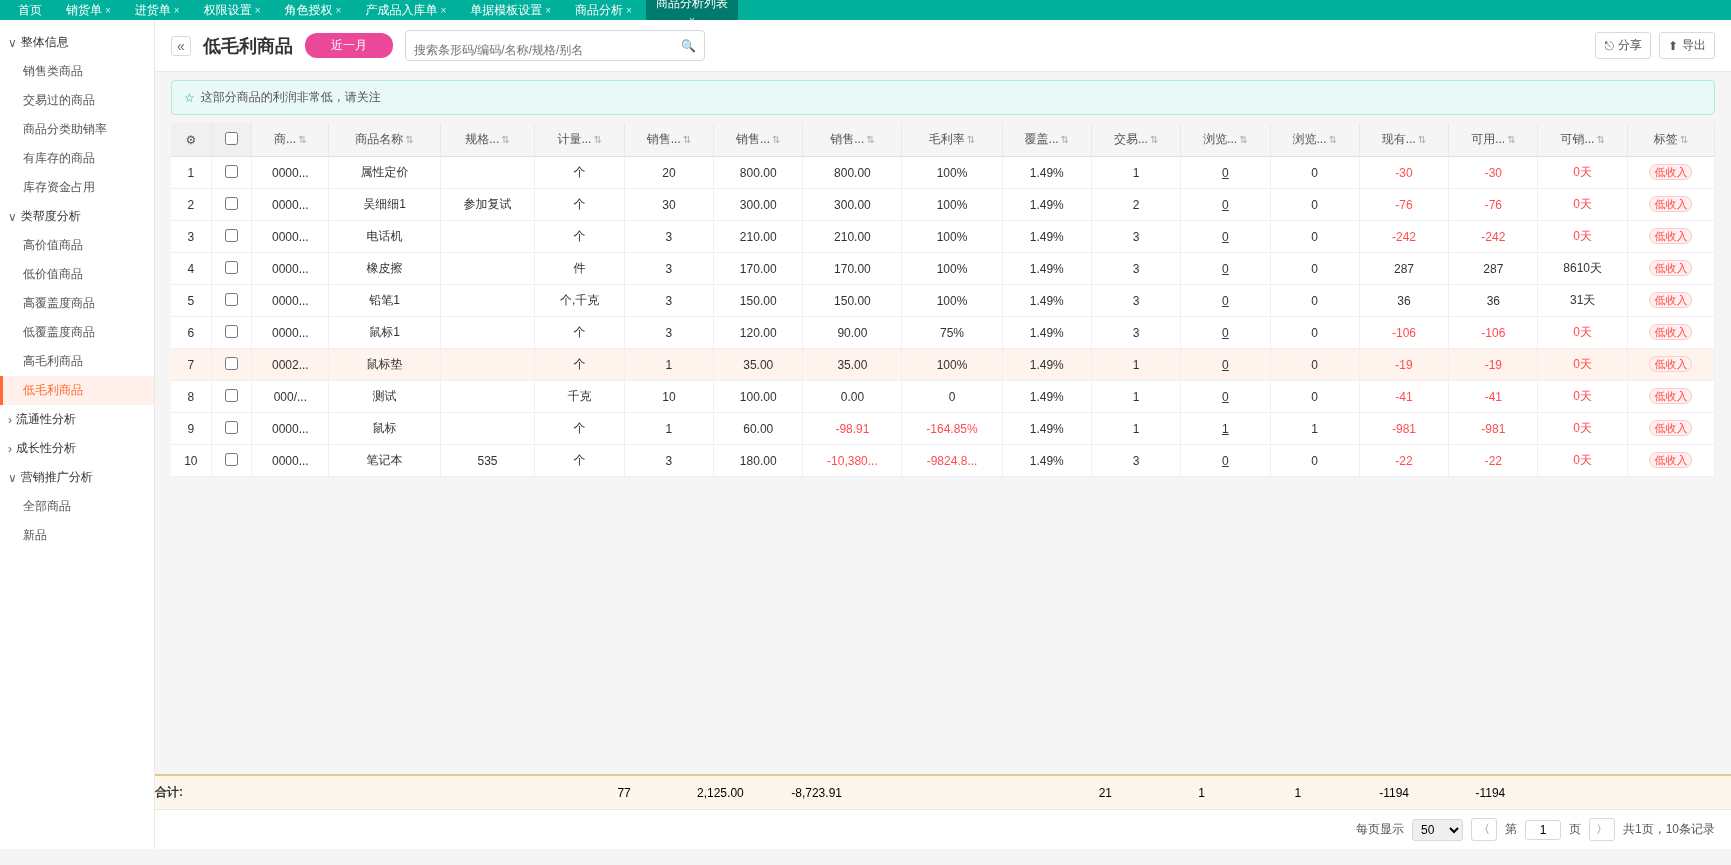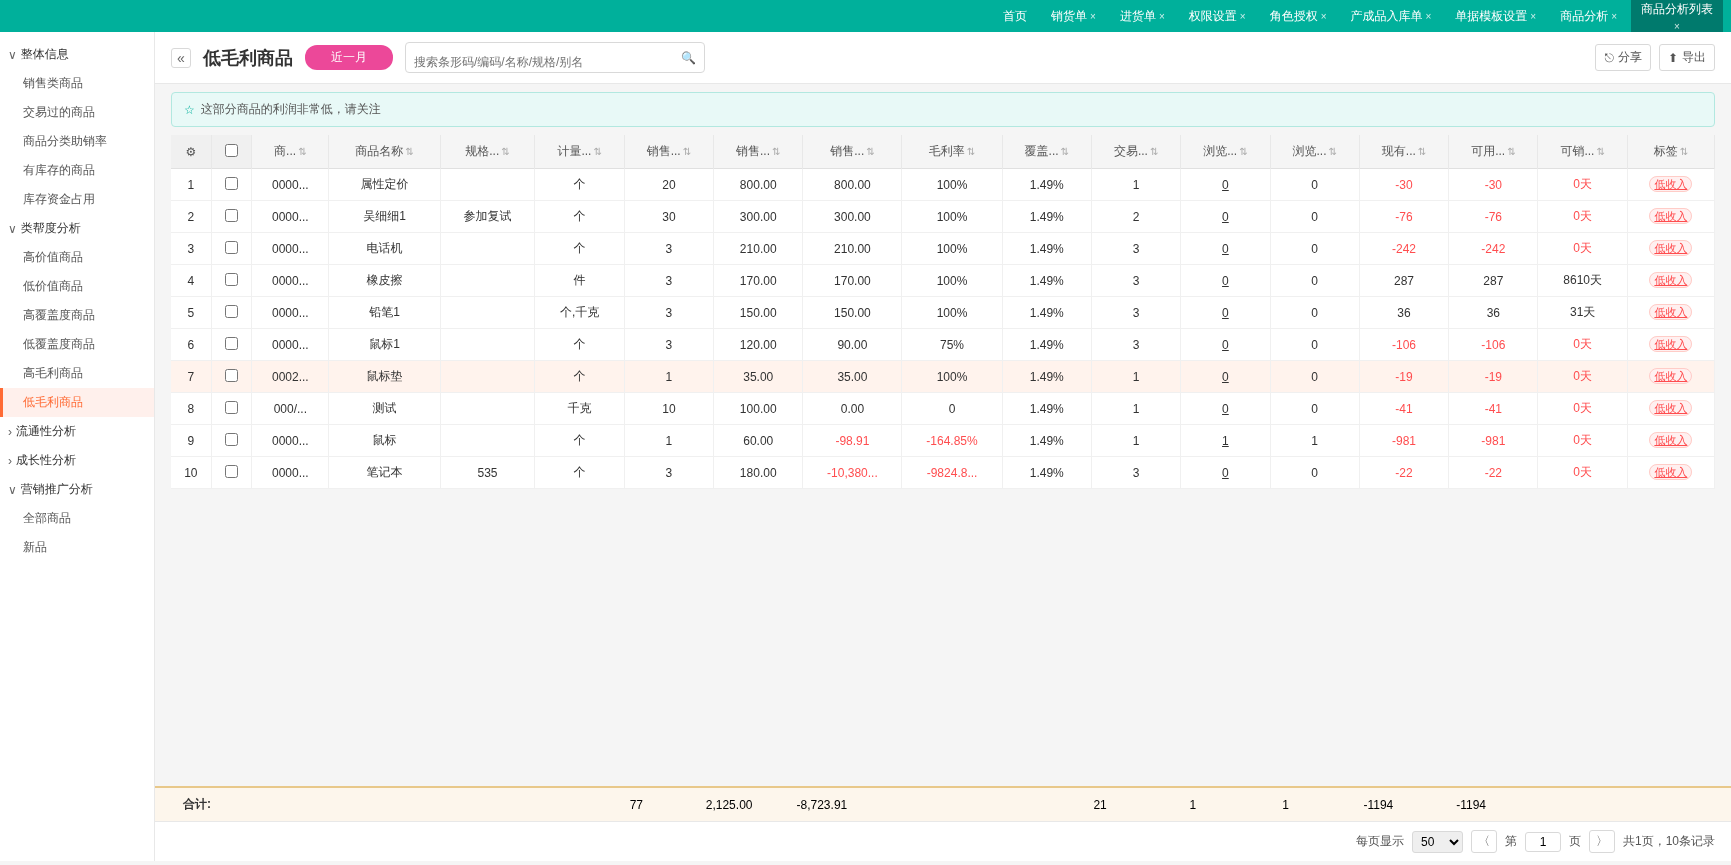--- a/index.html
+++ b/index.html
@@ -3,24 +3,23 @@
   <meta charset="utf-8">
   <style>
     * { box-sizing: border-box; margin: 0; padding: 0; font-family: 'Microsoft YaHei', Arial, sans-serif; font-size: 12px; }
     body { background: #f5f5f5; color: #333; }
 
     
     .top-nav {
       background: #00b09b;
       display: flex;
       align-items: center;
-      height: 32px;
+      height: 20px;
       padding: 0 8px;
       gap: 4px;
-      justify-content: flex-end;
     }
     .nav-item {
       color: #fff;
       padding: 6px 10px;
       cursor: pointer;
       border-radius: 3px;
       white-space: nowrap;
       display: flex;
       align-items: center;
       gap: 3px;
@@ -176,29 +175,28 @@
     }
     tbody td.text-left { text-align: center; }
     .red-text { color: #ff4d4f; }
     .tag-low-income {
       background: #fff0f0;
       color: #ff4d4f;
       border: 1px solid #ffccc7;
       border-radius: 8px;
       padding: 1px 4px;
       font-size: 11px;
-      text-decoration: underline;
     }
     .underline-link { text-decoration: underline; cursor: pointer; }
 
     
     .table-footer {
       background: #fdf6ec;
       border-top: 2px solid #e8c88a;
-      padding: 8px 28px;
+      padding: 8px 0;
       display: flex;
       align-items: center;
       gap: 8px;
     }
     .footer-label { font-weight: bold; color: #333; }
     .footer-cells {
       display: flex;
       gap: 0;
       flex: 1;
     }

